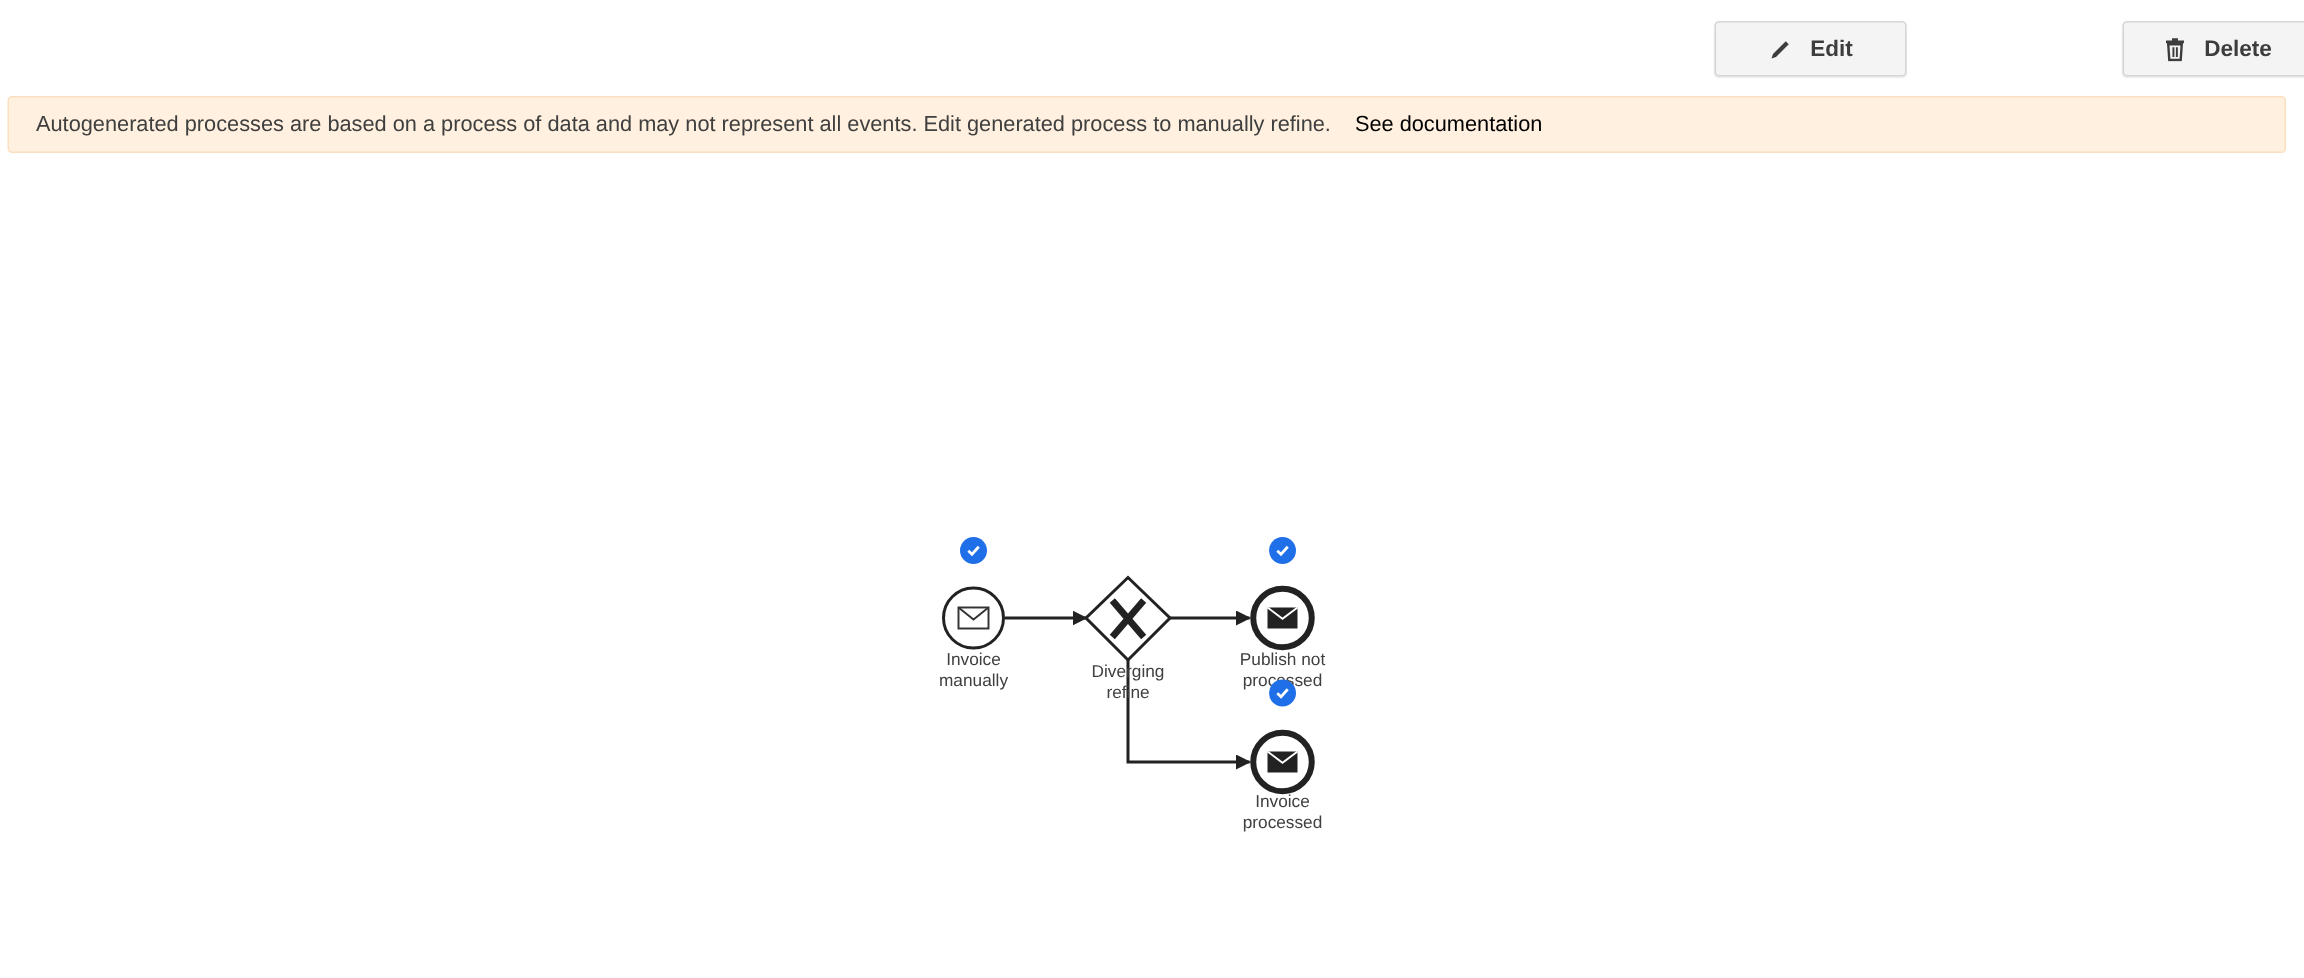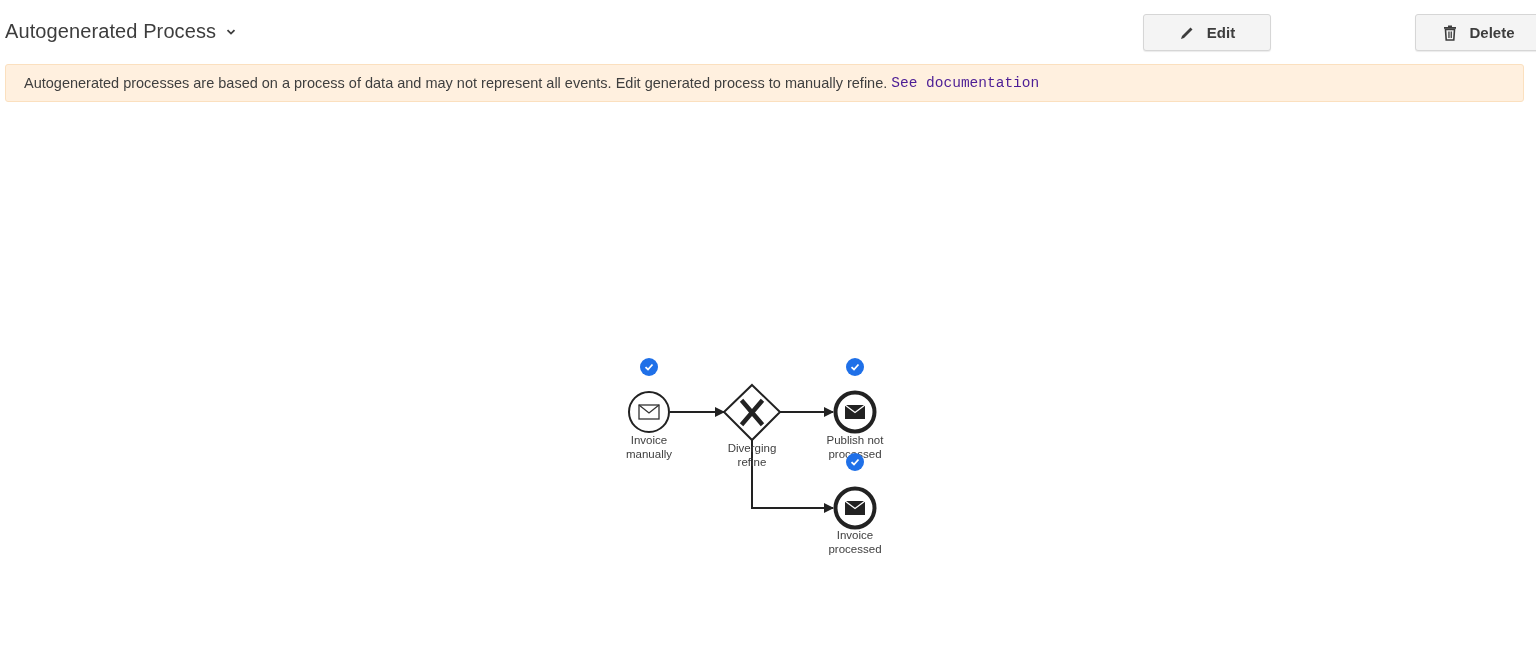--- a/index.html
+++ b/index.html
@@ -33,47 +33,41 @@
     .btn-publish { left: 1259px; }
     .btn-delete { left: 1395px; }
 
     .banner {
       position: absolute; left: 5px; top: 64px; width: 1519px; height: 38px;
       background: #fff0df; border: 1px solid #fbe0bf; border-radius: 3px;
       display: flex; align-items: center; padding-left: 18px;
       font-size: 14.5px; color: #3f3f3f;
     }
     .banner a {
-      color: #4c1d95; text-decoration: none; margin-left: 4px; cursor: pointer; font-family: Liberation Mono, monospace;
+      color: #000000; text-decoration: none; margin-left: 16px; cursor: pointer;
     }
 
     .canvas {
       position: absolute; left: 0; top: 110px; width: 1224px; height: 542px;
     }
     .diagram { position: absolute; left: 0; top: 0; }
     .node-label {
       position: absolute; font-size: 11.5px; color: #404040; text-align: center;
       line-height: 14px; width: 80px;
       font-family: "Liberation Sans", "DejaVu Sans", sans-serif;
     }
     .check {
       position: absolute; width: 18px; height: 18px; border-radius: 50%;
       background: #1f70e8; display: flex; align-items: center; justify-content: center;
     }
   </style>
 </head>
 <body>
 
 <div class="header">
-  <div class="title-wrap">
-    <span class="title">Autogenerated Process</span>
-    <svg class="chevron" viewBox="0 0 12 12">
-      <path d="M2.5 4.2 L6 7.6 L9.5 4.2" fill="none" stroke="#3d3d3d" stroke-width="1.8"></path>
-    </svg>
-  </div>
 
   <div class="btn btn-edit">
     <svg width="16" height="16" viewBox="0 0 16 16">
       <path d="M2 14 L3 11 L11.5 2.5 L13.5 4.5 L5 13 Z" fill="#3d3d3d"></path>
     </svg>
     <span>Edit</span>
   </div>
 
 
   <div class="btn btn-delete">

